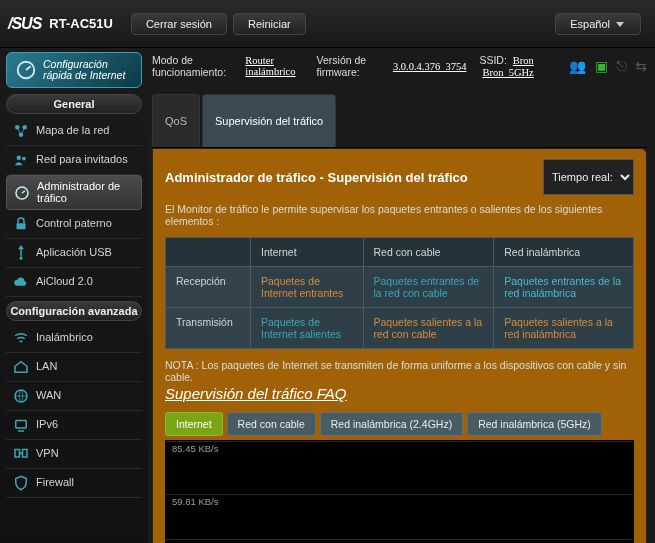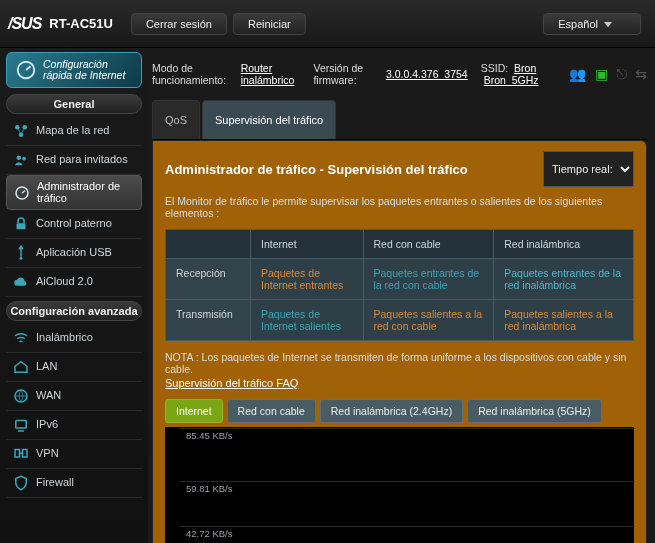--- a/index.html
+++ b/index.html
@@ -31,21 +31,21 @@
     border: 1px solid #444;
     border-radius: 4px;
     color:#eee;
     padding: 4px 14px;
     font-size:11px;
     margin-right:6px;
     cursor:pointer;
   }
   .spacer { flex:1; }
   .lang { display:flex; align-items:center; }
-  .lang .btn { padding:4px 28px 4px 14px; position:relative;}
+  .lang .btn { padding:4px 16px 4px 14px; position:relative;}
   .lang .caret {
     display:inline-block; width:0;height:0;
     border-left:4px solid transparent;
     border-right:4px solid transparent;
     border-top:5px solid #ccc;
     margin-left:6px; vertical-align:middle;
   }
 
   .shell { display:flex; height: calc(543px - 34px); }
 
@@ -98,34 +98,35 @@
   .nav-label { font-size:11px; line-height:1.05; }
 
   
   .main { flex:1; padding: 4px 8px 0 4px; overflow:hidden;}
   .infobar {
     display:flex; align-items:center;
     font-size:10.5px; color:#bbb;
     padding:2px 0 4px;
   }
   .infobar .k { color:#ddd; }
-  .infobar a { color:#fff; text-decoration:underline; margin:8px 3px;}
+  .infobar a { color:#fff; text-decoration:underline; margin:0 3px;font-family:Liberation Serif, serif;}
   .infobar .ssid { margin-left:10px;}
   .status-icons { margin-left:auto; display:flex; gap:8px; align-items:center;}
   .status-icons span { color:#555; font-size:14px;}
   .status-icons .on { color:#2dbb2d;}
 
   .tabs1 { display:flex; border-bottom:1px solid #000; margin-top:2px;}
   .tab1 {
-    padding:13px 12px; font-size:11px;
+    padding:20px 12px; font-size:11px;
     background:#2a2a2a; color:#bbb;
     border:1px solid #333; border-bottom:none;
     border-radius:4px 4px 0 0;
     margin-right:2px;
     cursor:pointer;
+    margin-top:10px;
   }
   .tab1.active { background:#3a4a52; color:#fff; }
 
   .panel {
     background:#a16207;
     border:1px solid #222;
     border-radius:0 6px 6px 6px;
     padding:10px 12px;
     height: 430px;
     overflow:hidden;
@@ -148,41 +149,41 @@
     padding:8px 10px; text-align:left; vertical-align:top;
   }
   table.mon th { background:#24333a; color:#d0d6d9; font-weight:normal;}
   table.mon td.rowhead { background:#32434b; color:#d0d6d9; width:85px;}
   table.mon a { text-decoration:none; }
   .lnk-orange { color:#d88b3a; }
   .lnk-blue { color:#3aa6b8; }
   .lnk-blue2 { color:#4abacb; }
 
   .note { font-size:10.5px; color:#d7dde0; margin:10px 0 2px;}
-  .faq { color:#fff; text-decoration:underline; font-size:11px; display:inline-block; margin-bottom:6px;}
+  .faq { color:#fff; text-decoration:underline; font-size:15px; display:inline-block; margin-bottom:6px;font-style:italic;}
 
   .tabs2 { display:flex; gap:4px; margin-top:4px;}
   .tab2 {
     background:#4a5c63; color:#e8eef0;
     border:1px solid #5f7178;
     border-radius:3px;
     padding:5px 10px; font-size:10.5px;
     cursor:pointer;
   }
   .tab2.active { background:#7aa514; border-color:#8fb72a; color:#fff;}
 
   .graph {
     background:#000;
     border:1px solid #000;
     height:180px;
     margin-top:4px;
     position:relative;
   }
   .gridrow {
-    position:absolute; left:14px; right:0;
+    position:absolute; left:0; right:0;
     border-top:1px solid #2b2b2b;
     color:#9aa0a3; font-size:9.5px;
     padding-left:6px;
     line-height:1;
     padding-top:2px;
   }
 </style>
 </head>
 <body>
 

